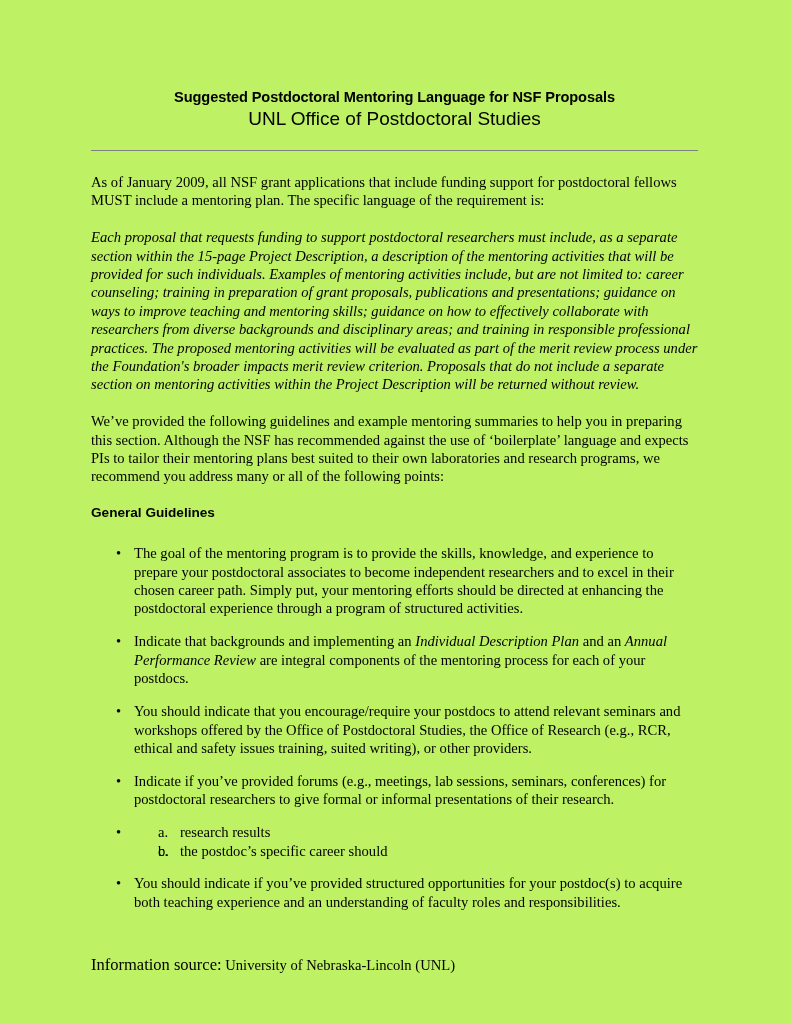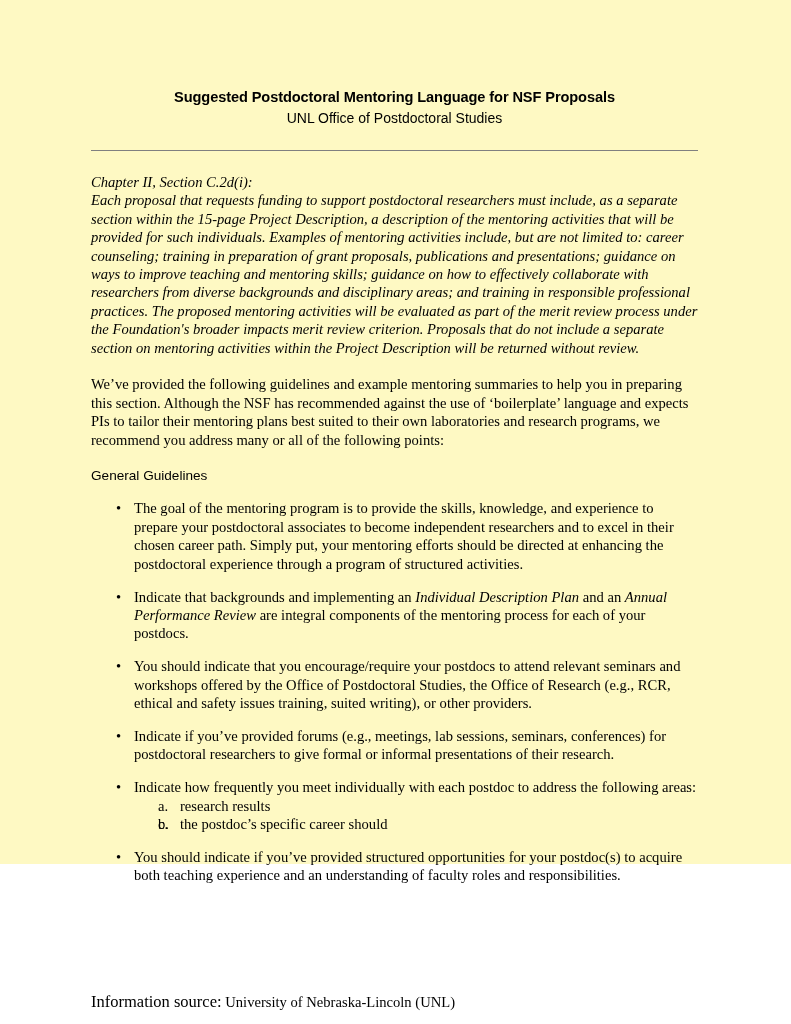--- a/index.html
+++ b/index.html
@@ -15,22 +15,22 @@
     overflow: hidden;
     font-family: "Liberation Serif", "DejaVu Serif", serif;
     color: #000000;
     -webkit-font-smoothing: antialiased;
   }
 
   .page {
     position: absolute;
     left: 0; top: 0;
     width: 791px;
-    height: 864px;
-    background: #fef9c3;
+    height: 1024px;
+    background: #bef264;
   }
 
   
   .header {
     position: absolute;
     left: 91px;
     top: 88px;
     width: 607px;
     text-align: center;
   }
@@ -38,21 +38,21 @@
     font-family: "Liberation Sans", "DejaVu Sans", sans-serif;
     font-weight: bold;
     font-size: 14.6px;
     line-height: 19px;
     letter-spacing: -0.1px;
     margin: 0;
   }
   .doc-subtitle {
     font-family: "Liberation Sans", "DejaVu Sans", sans-serif;
     font-weight: normal;
-    font-size: 14px;
+    font-size: 19px;
     line-height: 19px;
     margin: 2px 0 0 0;
   }
 
   .rule {
     position: absolute;
     left: 91px;
     top: 150px;
     width: 607px;
     height: 1px;
@@ -80,24 +80,24 @@
   }
   .quote-block {
     font-style: italic;
     margin: 0 0 18.4px 0;
   }
   .quote-block .q-head {
     display: block;
   }
   .section-head {
     font-family: "Liberation Sans", "DejaVu Sans", sans-serif;
-    font-weight: normal;
+    font-weight: bold;
     font-size: 13.6px;
     line-height: 18px;
-    margin: 0 0 14px 0;
+    margin: 0 0 22px 0;
   }
 
   
   ul.bullets {
     list-style: none;
     margin: 0;
     padding: 0;
   }
   ul.bullets > li {
     position: relative;
@@ -138,21 +138,21 @@
     left: 24px;
     top: 0;
     width: 22px;
     text-align: left;
   }
 
   
   .footer {
     position: absolute;
     left: 91px;
-    top: 992px;
+    top: 955px;
     width: 607px;
     line-height: 20px;
     white-space: nowrap;
   }
   .footer .fs-label {
     font-size: 16.5px;
   }
   .footer .fs-value {
     font-size: 14.6px;
   }
@@ -164,23 +164,23 @@
 
   <div class="header">
     <h1 class="doc-title">Suggested Postdoctoral Mentoring Language for NSF Proposals</h1>
     <p class="doc-subtitle">UNL Office of Postdoctoral Studies</p>
   </div>
 
   <hr class="rule">
 
   <div class="content">
 
+    <p class="para">As of January 2009, all NSF grant applications that include funding support for postdoctoral fellows MUST include a mentoring plan. The specific language of the requirement is:</p>
 
     <div class="quote-block">
-      <span class="q-head">Chapter II, Section C.2d(i):</span>
       <span class="q-body">Each proposal that requests funding to support postdoctoral researchers must include, as a separate section within the 15-page Project Description, a description of the mentoring activities that will be provided for such individuals. Examples of mentoring activities include, but are not limited to: career counseling; training in preparation of grant proposals, publications and presentations; guidance on ways to improve teaching and mentoring skills; guidance on how to effectively collaborate with researchers from diverse backgrounds and disciplinary areas; and training in responsible professional practices. The proposed mentoring activities will be evaluated as part of the merit review process under the Foundation's broader impacts merit review criterion. Proposals that do not include a separate section on mentoring activities within the Project Description will be returned without review.</span>
     </div>
 
     <p class="para">We’ve provided the following guidelines and example mentoring summaries to help you in preparing this section. Although the NSF has recommended against the use of ‘boilerplate’ language and expects PIs to tailor their mentoring plans best suited to their own laboratories and research programs, we recommend you address many or all of the following points:</p>
 
     <h2 class="section-head">General Guidelines</h2>
 
     <ul class="bullets">
 
       <li>
@@ -198,21 +198,20 @@
         <span class="li-text">You should indicate that you encourage/require your postdocs to attend relevant seminars and workshops offered by the Office of Postdoctoral Studies, the Office of Research (e.g., RCR, ethical and safety issues training, suited writing), or other providers.</span>
       </li>
 
       <li>
         <span class="marker">•</span>
         <span class="li-text">Indicate if you’ve provided forums (e.g., meetings, lab sessions, seminars, conferences) for postdoctoral researchers to give formal or informal presentations of their research.</span>
       </li>
 
       <li>
         <span class="marker">•</span>
-        <span class="li-text">Indicate how frequently you meet individually with each postdoc to address the following areas:</span>
         <ol class="alpha">
           <li>
             <span class="alpha-marker">a.</span>
             <span>research results</span>
           </li>
           <li>
             <span class="alpha-marker">b.</span>
           </li>
           <li>
             <span class="alpha-marker">c.</span>

